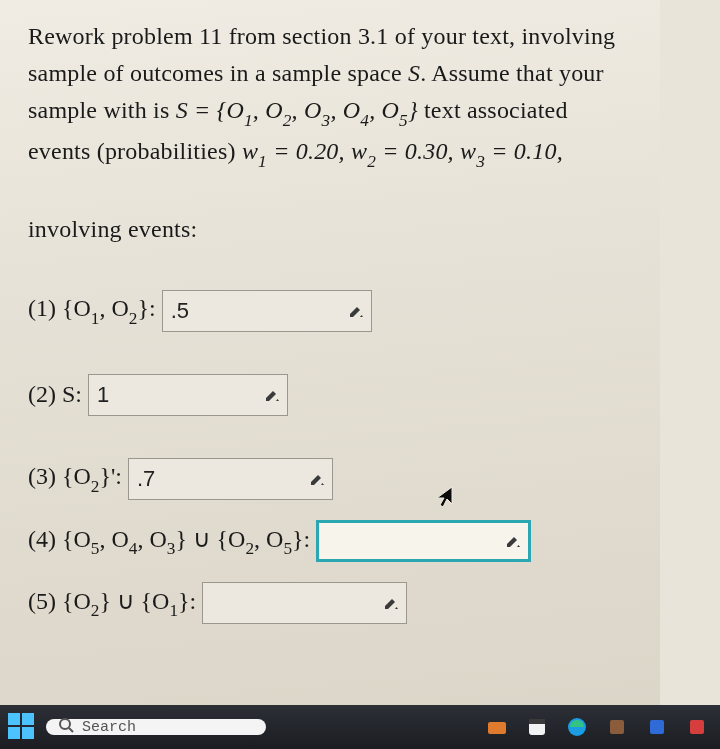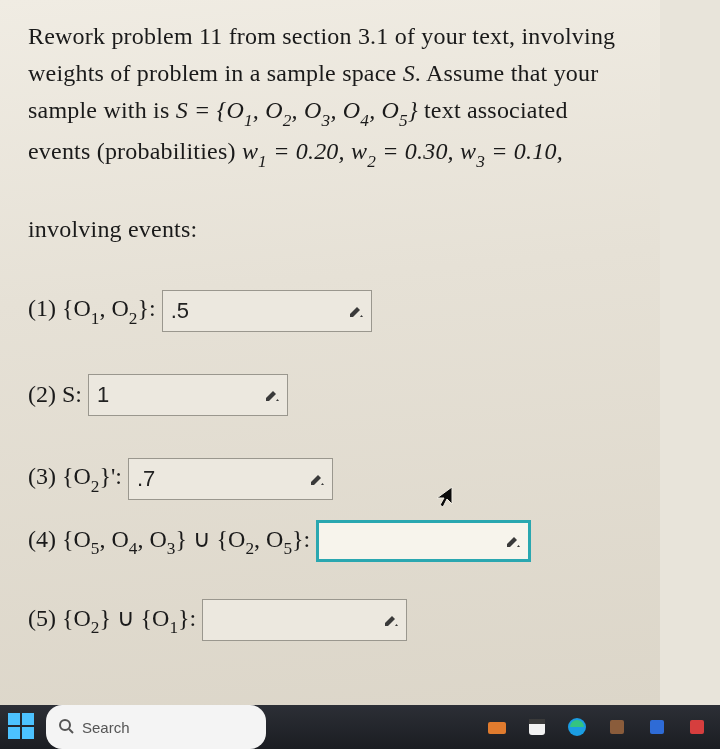--- a/index.html
+++ b/index.html
@@ -85,46 +85,46 @@
   .start {
     width: 28px; height: 28px;
     display: grid;
     grid-template-columns: 12px 12px;
     grid-template-rows: 12px 12px;
     gap: 2px;
   }
   .start div { background:#4cc2ff; }
   .searchbox {
     flex: 0 0 220px;
-    height: 44px;
+    height: 16px;
     background: #f4f4f4;
     border-radius: 16px;
     display: flex;
     align-items: center;
     padding: 0 12px;
     gap: 8px;
     color: #555;
-    font-family: Liberation Sans, sans-serif;
+    font-family: Liberation Mono, monospace;
     font-size: 15px;
   }
   .tb-spacer { flex: 1; }
   .tb-icon {
     width: 30px; height: 30px;
     display:flex; align-items:center; justify-content:center;
     font-size: 20px;
   }
 </style>
 </head>
 <body>
 
 <div class="page">
 
   <div class="prompt">
     <span>Rework problem 11 from section 3.1 of your text, involving</span><br>
-    <span>weights of problem in a sample space </span><span class="ital">S</span><span>. Assume that your</span><br>
+    <span>sample of outcomes in a sample space </span><span class="ital">S</span><span>. Assume that your</span><br>
     <span>sample with is </span><span class="ital"><span>S = {O</span><span class="sub">1</span><span>, O</span><span class="sub">2</span><span>, O</span><span class="sub">3</span><span>, O</span><span class="sub">4</span><span>, O</span><span class="sub">5</span><span>}</span></span><span> text associated</span><br>
     <span>events (probabilities) </span><span class="ital"><span>w</span><span class="sub">1</span><span> = 0.20, </span><span>w</span><span class="sub">2</span><span> = 0.30, </span><span>w</span><span class="sub">3</span><span> = 0.10,</span></span><br>
     <br>
     <span>involving events:</span>
   </div>
 
   <div class="row">
     <span class="label">
       <span>(1) </span><span class="ital"><span>{O</span><span class="sub">1</span><span>, O</span><span class="sub">2</span><span>}:</span></span>
     </span>
@@ -177,21 +177,21 @@
       <span></span>
       <span class="edit-icon">
         <svg width="16" height="16" viewBox="0 0 16 16">
             <path d="M2 11 L9 4 L12 7 L5 14 L2 14 Z" fill="#3a3a3a"></path>
             <path d="M12 14 L15 14 L13.5 12 Z" fill="#3a3a3a"></path>
           </svg>
       </span>
     </div>
   </div>
 
-  <div class="row" style="margin-top:37px">
+  <div class="row" style="margin-top:20px">
     <span class="label">
       <span>(5) </span><span class="ital"><span>{O</span><span class="sub">2</span><span>} ∪ {O</span><span class="sub">1</span><span>}:</span></span>
     </span>
     <div class="ans" style="width:205px">
       <span></span>
       <span class="edit-icon">
         <svg width="16" height="16" viewBox="0 0 16 16">
             <path d="M2 11 L9 4 L12 7 L5 14 L2 14 Z" fill="#3a3a3a"></path>
             <path d="M12 14 L15 14 L13.5 12 Z" fill="#3a3a3a"></path>
           </svg>

